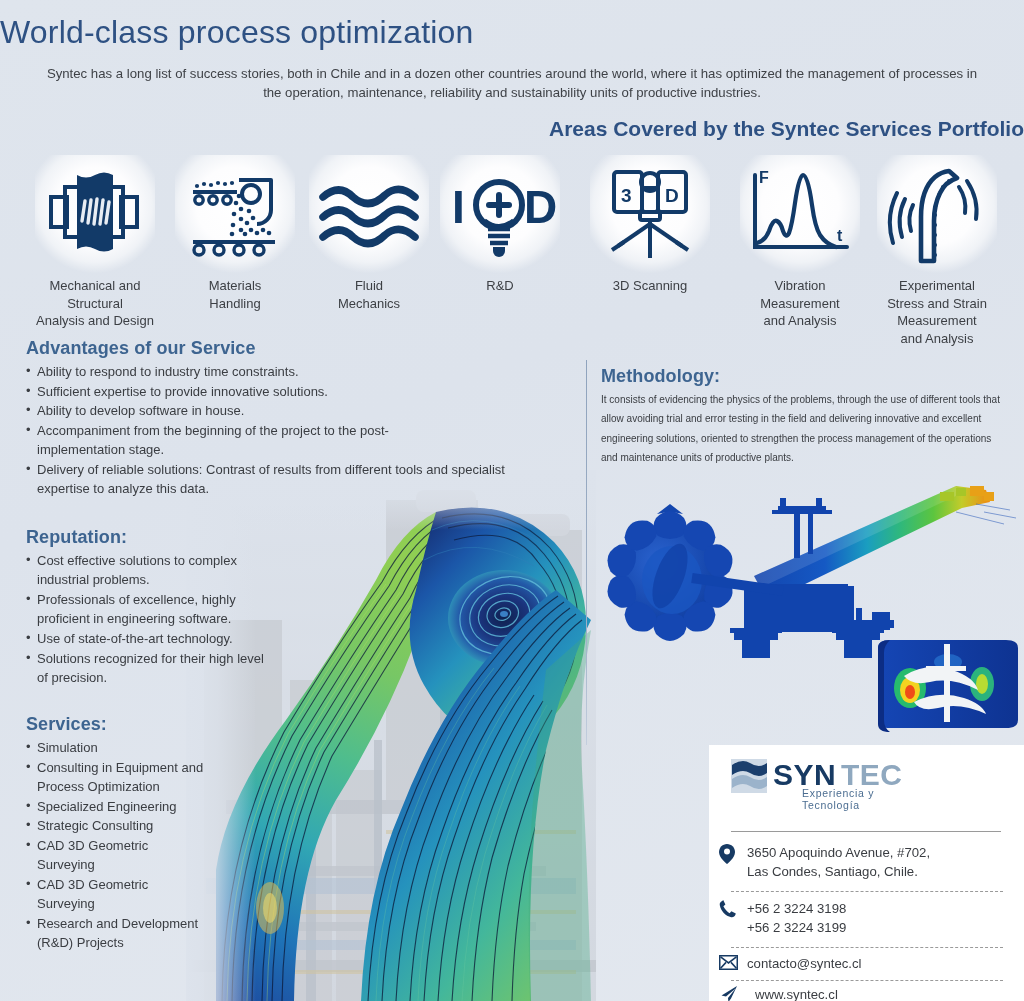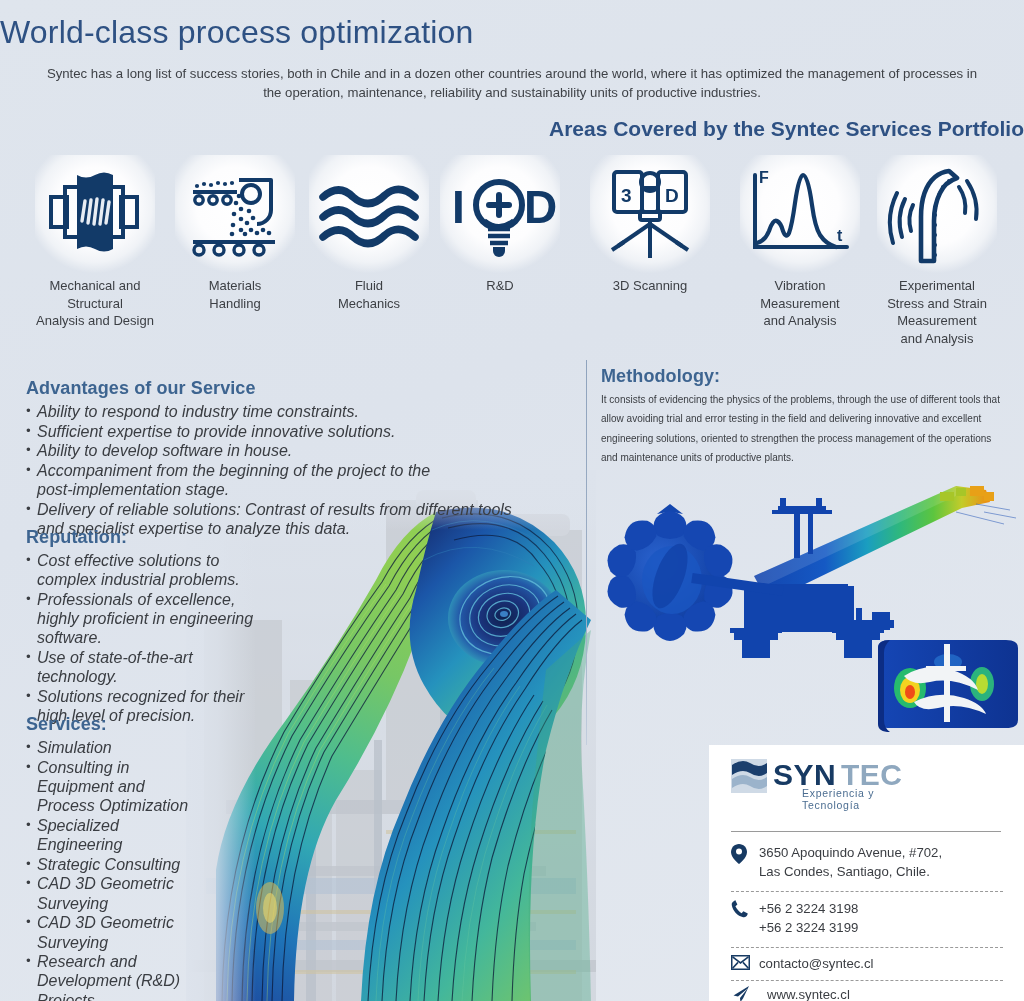--- a/index.html
+++ b/index.html
@@ -42,22 +42,22 @@
   }
 
   
   .block{position:absolute;}
   .blockhead{
     font-size:18px;font-weight:bold;color:#3d6490;margin:0 0 3px 0;
     letter-spacing:.1px;
   }
   .bullets{margin:0;padding:0;list-style:none;}
   .bullets li{
-    font-size:16px;line-height:19.2px;color:#3a3d42;
-    padding-left:11px;position:relative;margin-bottom:.5px;font-style:italic;
+    font-size:13px;line-height:19.2px;color:#3a3d42;
+    padding-left:11px;position:relative;margin-bottom:.5px;
   }
   .bullets li:before{
     content:"\2022";position:absolute;left:0;top:-1px;color:#3a3d42;font-size:13px;
   }
   .para{font-size:10px;line-height:19.4px;color:#3a3d42;margin:0;}
 
   .divider-v{
     position:absolute;left:586px;top:360px;width:1px;height:385px;
     background:linear-gradient(to bottom,#8fa3bd 0%,#9fb0c6 70%,#c3cede 100%);
   }
@@ -78,21 +78,21 @@
   
   .fea-wrap{position:absolute;left:604px;top:468px;width:420px;height:265px;}
 
   
   .card{
     position:absolute;left:709px;top:745px;width:315px;height:256px;
     background:#ffffff;
   }
   .logo{position:absolute;left:22px;top:12px;}
   .card-rule{position:absolute;left:22px;top:86px;width:270px;height:1px;background:#9a9a9a;}
-  .crow{position:absolute;left:22px;display:flex;align-items:flex-start;}
+  .crow{position:absolute;left:10px;display:flex;align-items:flex-start;}
   .crow .ci{width:28px;flex:0 0 28px;padding-top:1px;}
   .crow .ctext{font-size:13.2px;line-height:19px;color:#3a3d42;}
   .dashrule{
     position:absolute;left:22px;width:272px;height:0;
     border-top:1px dashed #9a9a9a;
   }
 </style>
 </head>
 <body>
 
@@ -529,21 +529,21 @@
           <path d="M36 62 q24 -12 50 -4 q18 6 22 16 q-26 -12 -48 -6 q-18 4 -24 -6 z"></path>
           <rect x="66" y="4" width="6" height="78"></rect>
           <rect x="48" y="26" width="40" height="5"></rect>
         </g>
       </g>
     </svg>
   </div>
 
   <div class="divider-v"></div>
 
-  <div class="block" style="left:26px;top:378px;width:540px;">
+  <div class="block" style="left:26px;top:338px;width:540px;">
     <div class="blockhead">Advantages of our Service</div>
     <ul class="bullets">
       <li>Ability to respond to industry time constraints.</li>
       <li>Sufficient expertise to provide innovative solutions.</li>
       <li>Ability to develop software in house.</li>
       <li style="width:430px;">Accompaniment from the beginning of the project to the post-implementation stage.</li>
       <li style="width:480px;">Delivery of reliable solutions: Contrast of results from different tools and specialist expertise to analyze this data.</li>
     </ul>
   </div>
 

